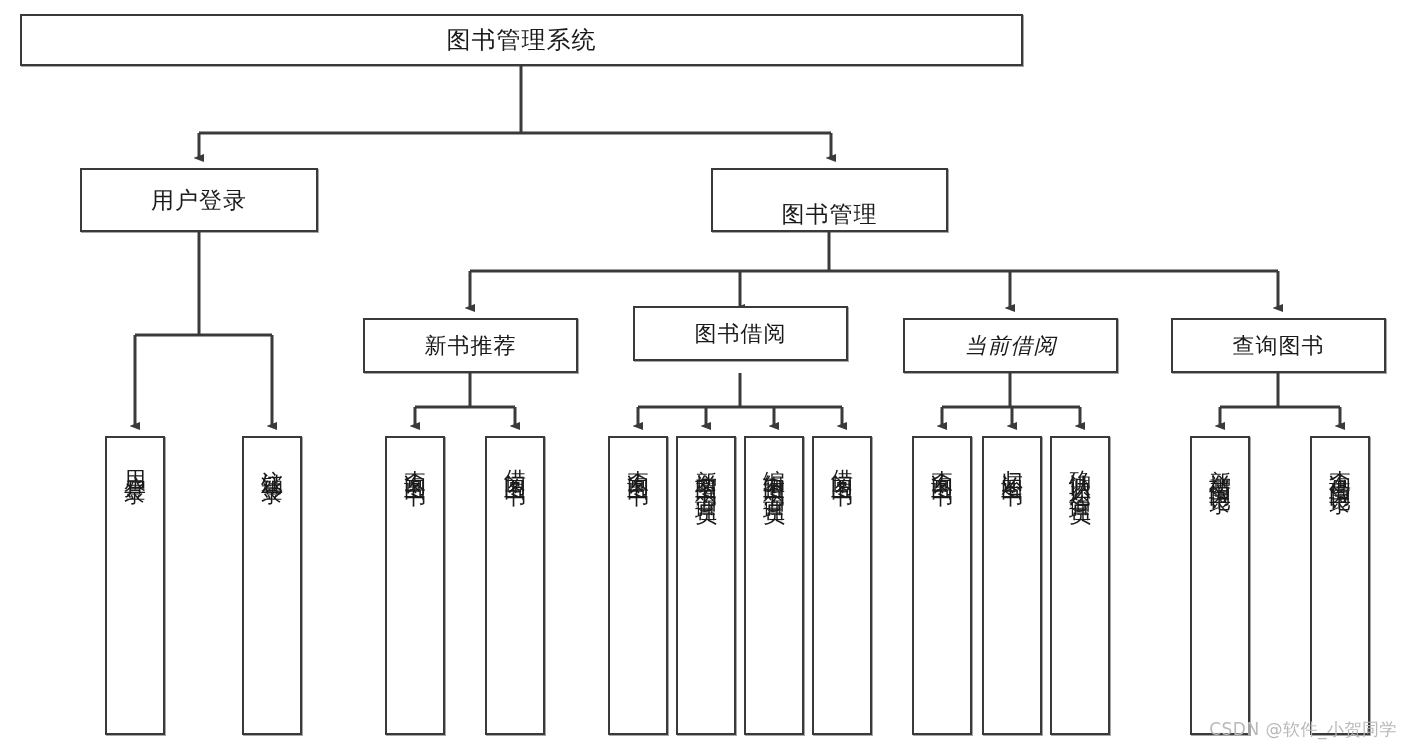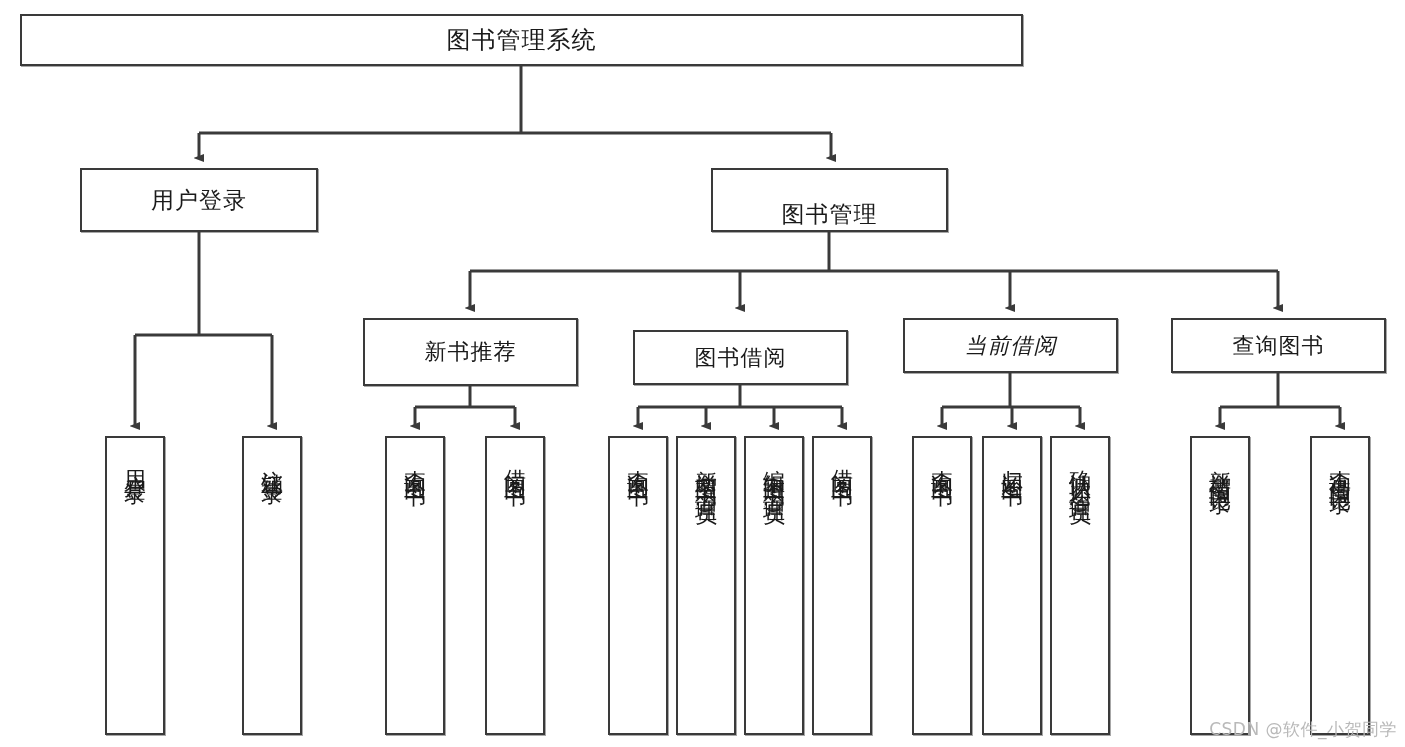--- a/index.html
+++ b/index.html
@@ -129,24 +129,24 @@
     <span>图书管理系统</span>
   </div>
 
   <div class="node level2" style="left:80px;top:168px;width:238px;height:64px;">
     <span>用户登录</span>
   </div>
   <div class="node level2" style="left:711px;top:168px;width:237px;height:64px;align-items:flex-end;">
     <span>图书管理</span>
   </div>
 
-  <div class="node level3" style="left:363px;top:318px;width:215px;height:68px;">
+  <div class="node level3" style="left:363px;top:318px;width:215px;height:55px;">
     <span>新书推荐</span>
   </div>
-  <div class="node level3" style="left:633px;top:330px;width:215px;height:55px;">
+  <div class="node level3" style="left:633px;top:306px;width:215px;height:55px;">
     <span>图书借阅</span>
   </div>
   <div class="node level3" style="left:903px;top:318px;width:215px;height:55px;font-style:italic;">
     <span>当前借阅</span>
   </div>
   <div class="node level3" style="left:1171px;top:318px;width:215px;height:55px;">
     <span>查询图书</span>
   </div>
 
   <div class="node leaf" style="left:105px;top:436px;width:60px;height:299px;">

